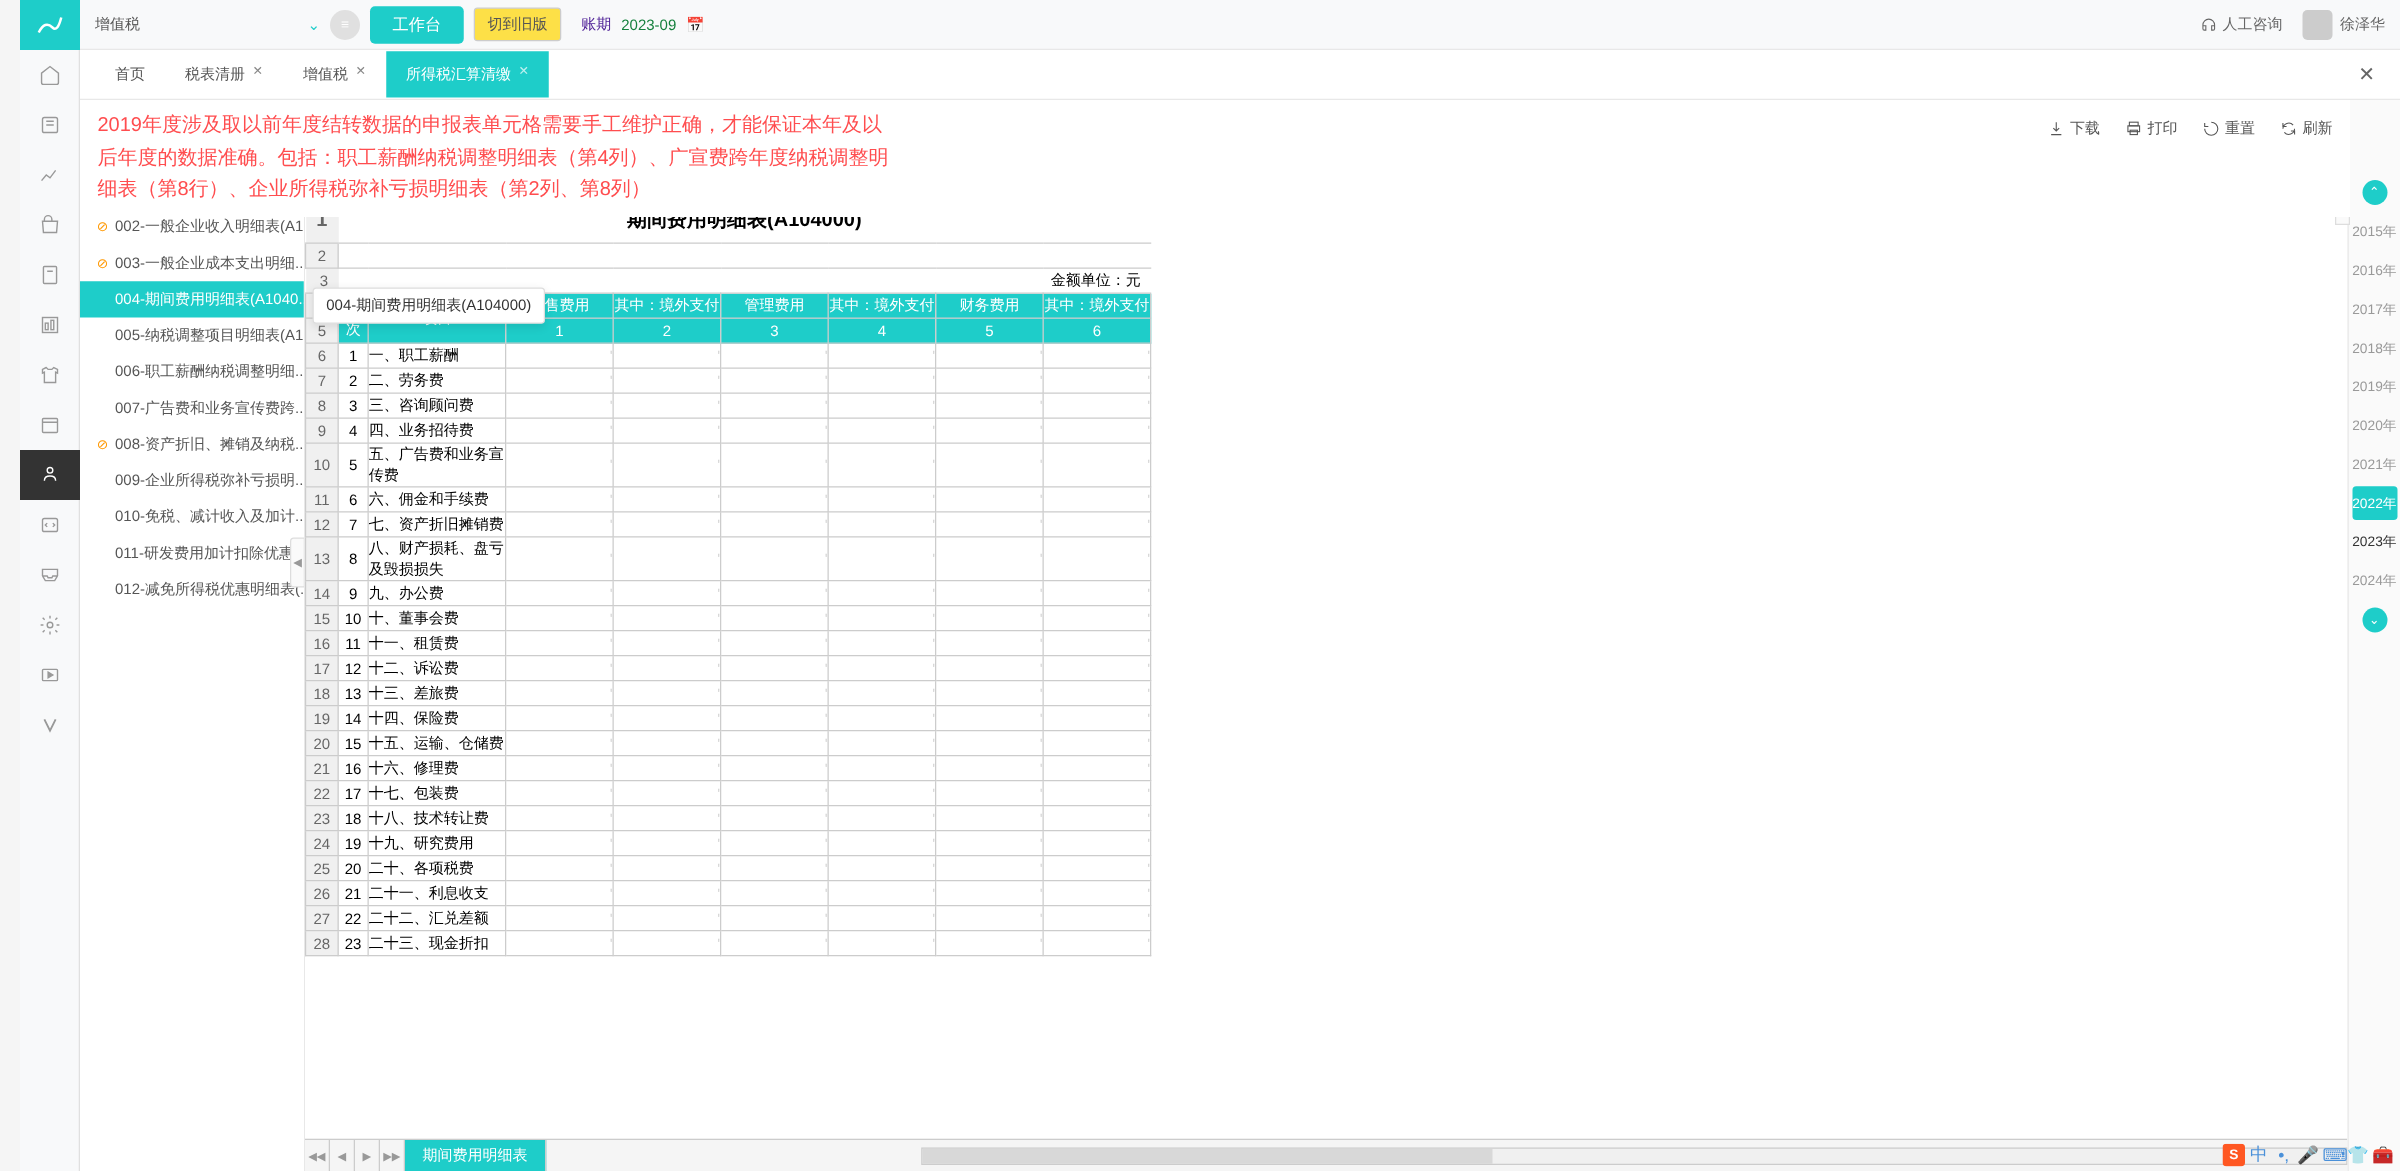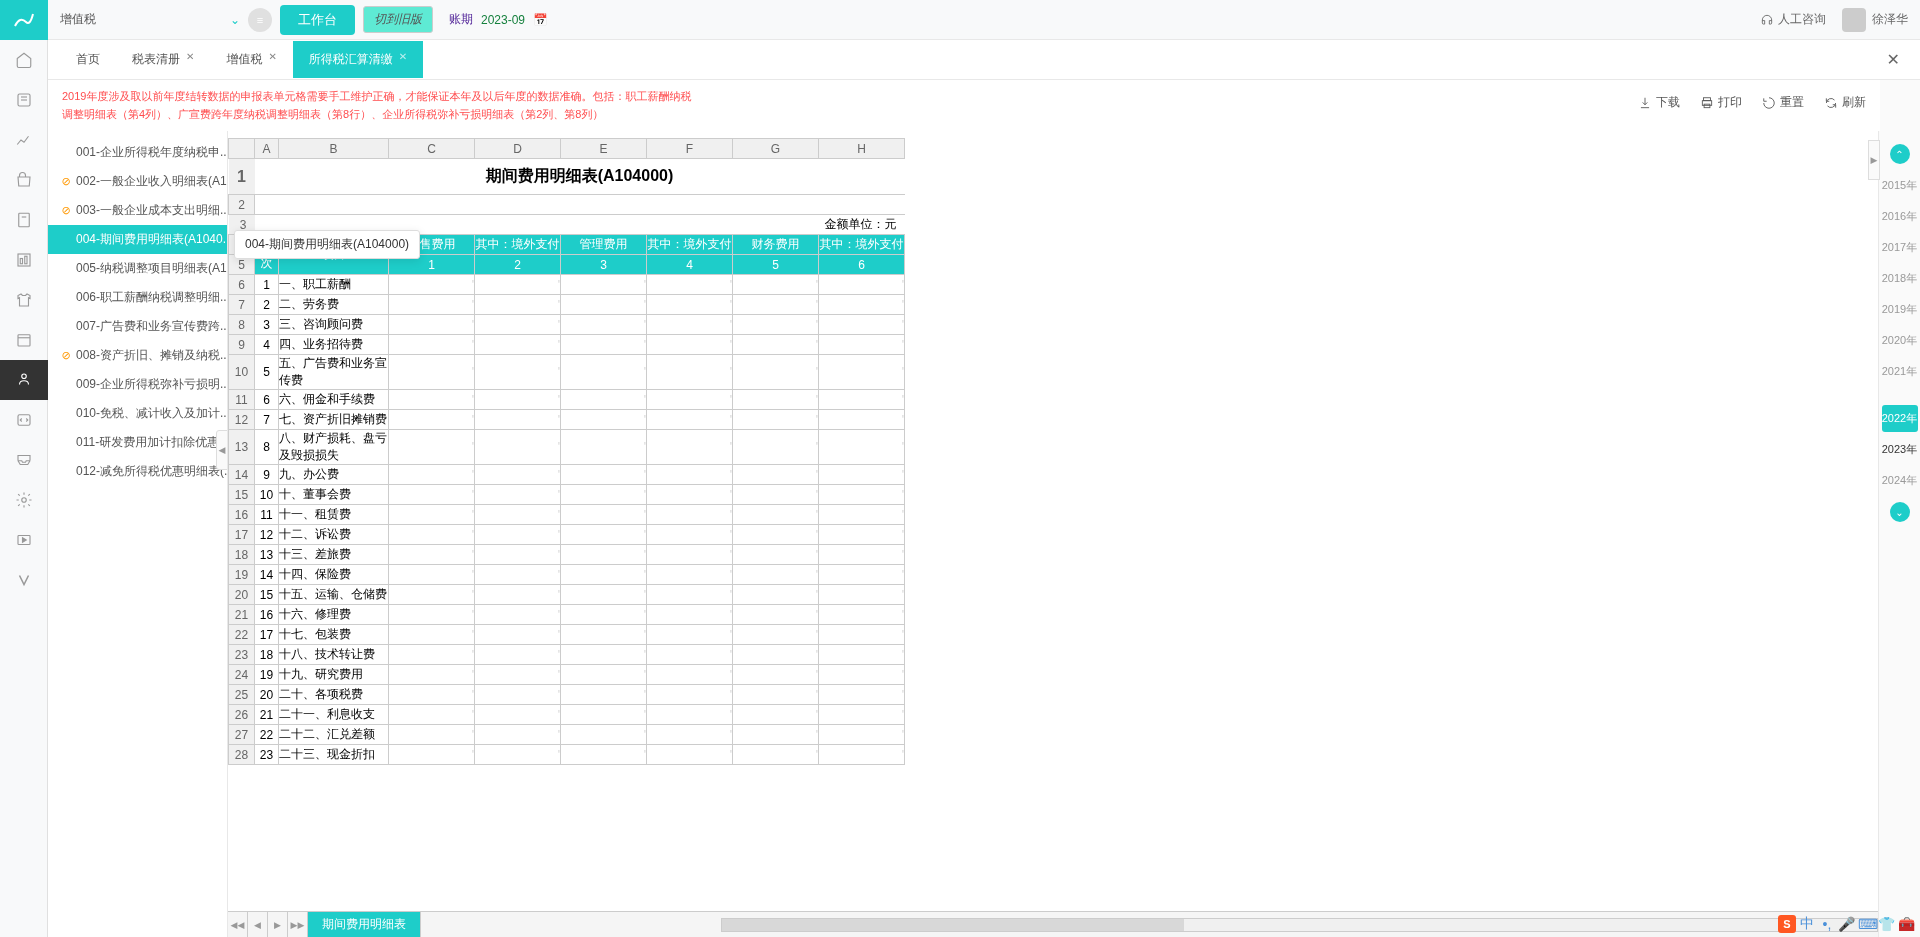--- a/index.html
+++ b/index.html
@@ -1,50 +1,50 @@
 <!DOCTYPE html>
 <html><head>
 <meta charset="utf-8">
 <style>
 * { margin: 0; padding: 0; box-sizing: border-box; font-family: "Microsoft YaHei", sans-serif; }
 body { background: #f5f5f5; font-size: 12px; overflow: hidden; }
 
-.app { display: flex; height: 100vh; }
+.app { display: flex; height: 100vh; padding-left: 16px; }
 
 .left-nav { width: 48px; background: #f8f9fa; border-right: 1px solid #e0e0e0; display: flex; flex-direction: column; align-items: center; padding-top: 0; }
 .logo { width: 48px; height: 40px; background: #1ecdc9; display: flex; align-items: center; justify-content: center; }
 .logo svg { width: 24px; height: 24px; fill: white; }
 .nav-icon { width: 48px; height: 40px; display: flex; align-items: center; justify-content: center; cursor: pointer; color: #999; }
 .nav-icon.active { background: #333; color: white; }
 .nav-icon svg { width: 18px; height: 18px; }
 
 .main { flex: 1; display: flex; flex-direction: column; background: white; }
 
 .topbar { height: 40px; background: #f8f9fa; border-bottom: 1px solid #e8e8e8; display: flex; align-items: center; padding: 0 12px; gap: 8px; }
 .dropdown-area { display: flex; align-items: center; gap: 6px; color: #555; cursor: pointer; min-width: 180px; }
 .chevron { color: #1ecdc9; }
 .circle-btn { width: 24px; height: 24px; border-radius: 50%; background: #e0e0e0; display: flex; align-items: center; justify-content: center; color: white; font-size: 11px; }
 .btn-primary { background: #1ecdc9; color: white; padding: 6px 18px; border-radius: 4px; cursor: pointer; border: none; font-size: 13px; }
-.btn-outline { border: 1px solid #ccc; padding: 4px 10px; border-radius: 3px; background: #5eead4; cursor: pointer; color: #555; font-size: 12px; font-style: italic; }
+.btn-outline { border: 1px solid #ccc; padding: 4px 10px; border-radius: 3px; background: #fde047; cursor: pointer; color: #555; font-size: 12px; }
 .period-label { color: #4c1d95; margin-left: 8px; }
 .period-value { color: #15803d; }
 .spacer { flex: 1; }
 .top-right { display: flex; align-items: center; gap: 16px; color: #666; }
 .avatar { width: 24px; height: 24px; border-radius: 4px; background: #ccc; }
 
 .tabs { height: 40px; background: white; border-bottom: 1px solid #e8e8e8; display: flex; align-items: center; padding: 0 12px; }
 .tab { padding: 10px 16px; cursor: pointer; color: #555; display: flex; align-items: flex-start; gap: 6px; }
 .tab.active { background: #1ecdc9; color: white; }
 .tab-close { font-size: 10px; opacity: 0.7; cursor: pointer; }
 .tabs-close-all { margin-left: auto; padding: 4px 8px; cursor: pointer; color: #666; font-size: 16px; }
 
 .content { flex: 1; display: flex; overflow: hidden; position: relative; }
 
 .warning-bar { position: absolute; top: 0; left: 0; right: 40px; padding: 8px 14px; display: flex; align-items: flex-start; z-index: 5; background: white; }
-.warning-text { color: #ff4d4f; font-size: 11px; flex: 0 0 640px; line-height: 1.6; }
+.warning-text { color: #ff4d4f; font-size: 16px; flex: 0 0 640px; line-height: 1.6; }
 .toolbar { display: flex; gap: 20px; margin-left: auto; margin-top: 6px; }
 .toolbar-btn { display: flex; align-items: center; gap: 4px; color: #555; cursor: pointer; }
 .toolbar-btn svg { width: 14px; height: 14px; }
 
 .form-list { width: 180px; border-right: 1px solid #e8e8e8; padding-top: 58px; background: white; overflow-y: auto; position: relative; }
 .form-item { padding: 6px 10px 6px 12px; cursor: pointer; color: #555; font-size: 12px; white-space: nowrap; overflow: hidden; text-overflow: ellipsis; display: flex; align-items: center; gap: 4px; }
 .form-item.active { background: #1ecdc9; color: white; }
 .warn-dot { width: 12px; height: 12px; flex-shrink: 0; display: inline-flex; align-items: center; justify-content: center; color: #ff9800; font-size: 11px; }
 .collapse-handle { position: absolute; right: -1px; top: 350px; width: 12px; height: 40px; background: #fafafa; border: 1px solid #ddd; display: flex; align-items: center; justify-content: center; cursor: pointer; font-size: 9px; color: #999; border-radius: 3px 0 0 3px; }
 
@@ -66,21 +66,21 @@
 
 .sheet-tabs { height: 26px; border-top: 1px solid #ccc; display: flex; align-items: center; background: #f5f5f5; }
 .sheet-nav { display: flex; }
 .sheet-nav-btn { width: 20px; height: 26px; display: flex; align-items: center; justify-content: center; border-right: 1px solid #ccc; cursor: pointer; color: #999; font-size: 9px; }
 .sheet-tab { padding: 4px 14px; background: #1ecdc9; color: white; border-right: 1px solid #ccc; font-size: 12px; }
 .sheet-scroll { flex: 1; margin-left: 300px; height: 14px; background: #f0f0f0; border: 1px solid #ccc; position: relative; }
 .sheet-scroll-thumb { position: absolute; left: 0; width: 40%; height: 100%; background: #d8d8d8; }
 
 .year-rail { width: 42px; background: #fafafa; border-left: 1px solid #e8e8e8; display: flex; flex-direction: column; align-items: center; padding-top: 60px; gap: 4px; }
 .year-btn { width: 36px; padding: 6px 0; text-align: center; font-size: 11px; color: #999; cursor: pointer; border-radius: 3px; }
-.year-btn.active { background: #1ecdc9; color: white; margin-top: 16px; }
+.year-btn.active { background: #1ecdc9; color: white; }
 .year-btn.current { color: #333; text-align: center; }
 .rail-circle { width: 20px; height: 20px; border-radius: 50%; background: #1ecdc9; color: white; display: flex; align-items: center; justify-content: center; font-size: 10px; margin: 4px 0; }
 
 .expand-handle { position: absolute; right: 40px; top: 60px; width: 12px; height: 40px; background: #fafafa; border: 1px solid #ddd; display: flex; align-items: center; justify-content: center; cursor: pointer; font-size: 9px; color: #999; }
 
 .ime-bar { position: fixed; bottom: 4px; right: 4px; display: flex; gap: 2px; align-items: center; z-index: 100; }
 .ime-badge { width: 18px; height: 18px; border-radius: 3px; display: flex; align-items: center; justify-content: center; font-size: 11px; font-weight: bold; }
 .ime-s { background: #ff5722; color: white; }
 .ime-item { color: #4a90d9; font-size: 14px; width: 18px; text-align: center; }
 </style>

